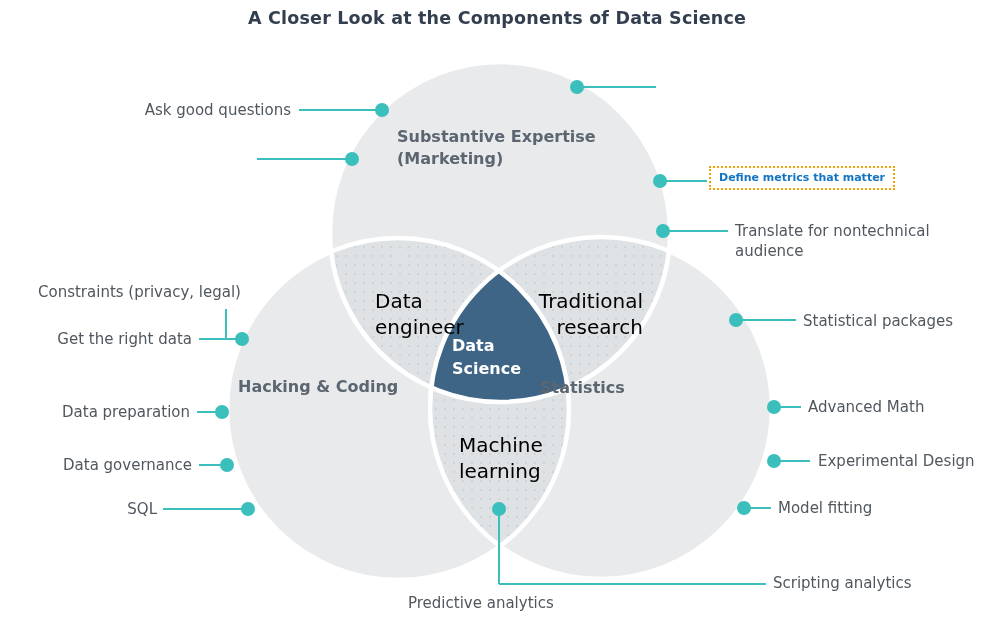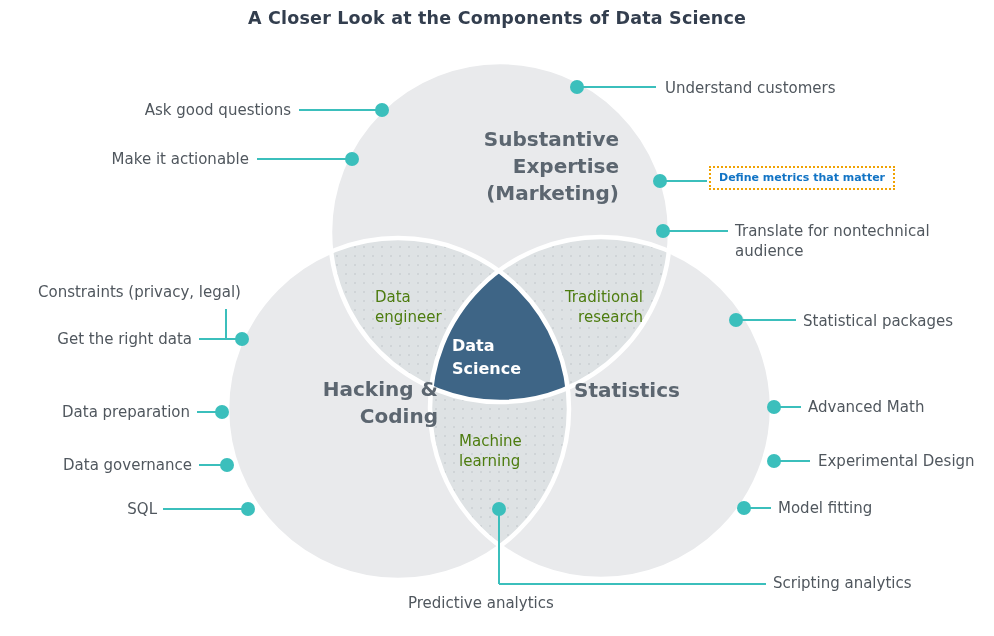--- a/index.html
+++ b/index.html
@@ -11,25 +11,25 @@
   .title{
     position:absolute;left:0;top:8px;width:994px;text-align:center;
     font-size:17.5px;font-weight:bold;color:#333e4e;letter-spacing:.2px;
   }
   .lbl{
     position:absolute;font-size:15px;color:#50575e;line-height:1.3;white-space:nowrap;
   }
   .lbl.wrap{white-space:normal;}
   .lbl.r{text-align:right;}
   .circle-label{
-    position:absolute;font-size:20px;font-weight:bold;color:#5c6670;
-    text-align:right;line-height:1.35;
+    position:absolute;font-size:16px;font-weight:bold;color:#5c6670;
+    text-align:left;line-height:1.35;
   }
   .overlap-label{
-    position:absolute;font-size:15px;color:#4d7c0f;line-height:1.3;
+    position:absolute;font-size:20px;color:#000000;line-height:1.3;
   }
   .center-label{
     position:absolute;font-size:16px;font-weight:bold;color:#ffffff;
     line-height:1.45;
   }
   .highlight-box{
     position:absolute;left:709px;top:166px;
     border:2px dotted #f0a202;background:#ffffff;
     padding:3px 8px 4px 8px;
     font-size:11px;font-weight:bold;color:#1274c5;white-space:nowrap;
@@ -122,23 +122,21 @@
   <div class="circle-label" style="left:397px;top:126px;width:222px;">Substantive Expertise (Marketing)</div>
   <div class="circle-label" style="left:238px;top:376px;width:200px;">Hacking &amp; Coding</div>
   <div class="circle-label" style="left:540px;top:377px;width:140px;">Statistics</div>
 
   <div class="overlap-label" style="left:375px;top:288px;width:95px;">Data engineer</div>
   <div class="overlap-label" style="left:538px;top:288px;width:105px;text-align:right;">Traditional research</div>
   <div class="overlap-label" style="left:459px;top:432px;width:88px;">Machine learning</div>
 
   <div class="center-label" style="left:452px;top:334px;width:90px;">Data Science</div>
 
-  <div class="lbl" style="left:665px;top:79px;">Understand customers</div>
   <div class="lbl r" style="left:40px;top:101px;width:251px;">Ask good questions</div>
-  <div class="lbl r" style="left:40px;top:150px;width:209px;">Make it actionable</div>
 
   <div class="highlight-box">Define metrics that matter</div>
 
   <div class="lbl wrap" style="left:735px;top:222px;width:230px;">Translate for nontechnical audience</div>
 
   <div class="lbl" style="left:38px;top:283px;">Constraints (privacy, legal)</div>
   <div class="lbl r" style="left:40px;top:330px;width:152px;">Get the right data</div>
 
   <div class="lbl" style="left:803px;top:312px;">Statistical packages</div>
 

